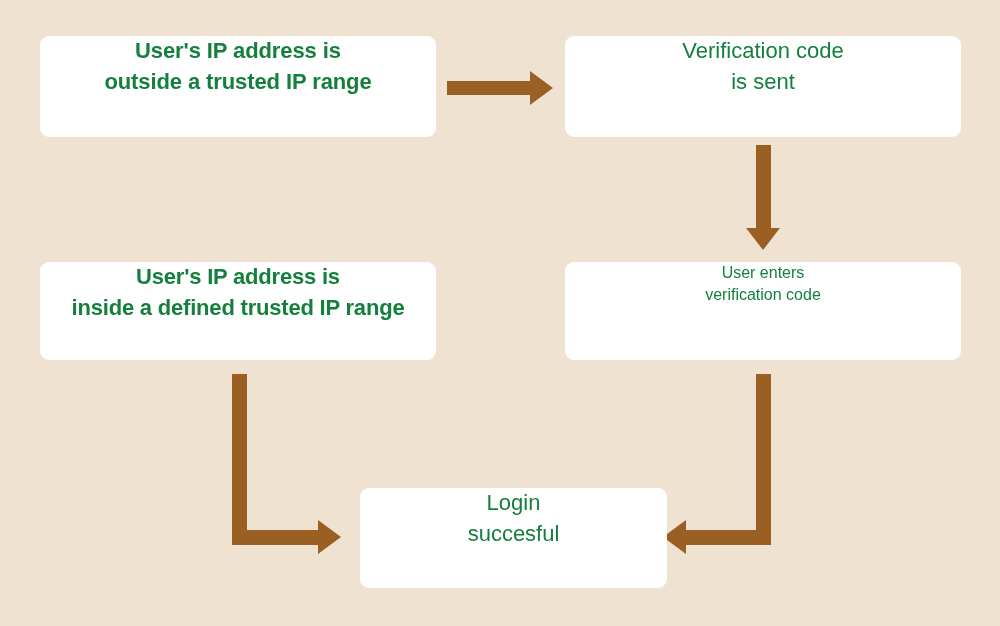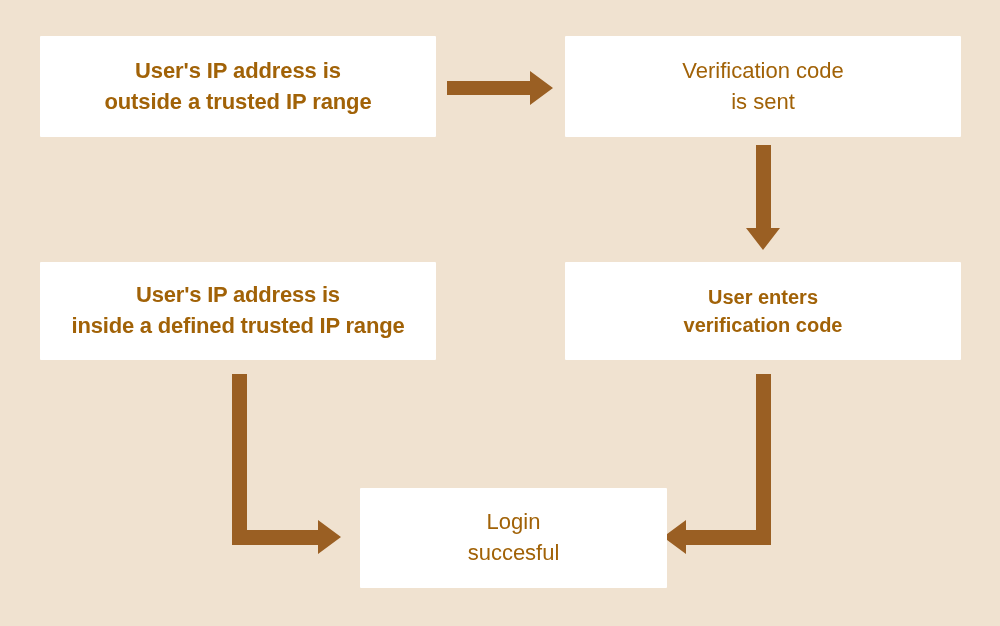--- a/index.html
+++ b/index.html
@@ -14,26 +14,26 @@
   }
   #canvas {
     position: relative;
     width: 1000px;
     height: 626px;
     background: #f0e2d0;
   }
   .node {
     position: absolute;
     background: #ffffff;
-    border-radius: 1px;
+    border-radius: 9px;
     display: flex;
-    align-items: center;
+    align-items: flex-start;
     justify-content: center;
     text-align: center;
-    color: #a16207;
+    color: #15803d;
     box-sizing: border-box;
   }
   .node .node-text {
     display: block;
     line-height: 1.40;
     white-space: pre-line;
     padding: 0 10px;
   }
   
   #node-outside-range {
@@ -51,21 +51,21 @@
   #node-inside-range {
     left: 40px;  top: 262px; width: 396px; height: 98px;
   }
   #node-inside-range .node-text {
     font-size: 22px; font-weight: 600; letter-spacing: -0.2px;
   }
   #node-enters-code {
     left: 565px; top: 262px; width: 396px; height: 98px;
   }
   #node-enters-code .node-text {
-    font-size: 20px; font-weight: 700;
+    font-size: 16px; font-weight: 400;
   }
   #node-login-successful {
     left: 360px; top: 488px; width: 307px; height: 100px;
   }
   #node-login-successful .node-text {
     font-size: 22px; font-weight: 400;
   }
   
   #arrow-layer {
     position: absolute;

